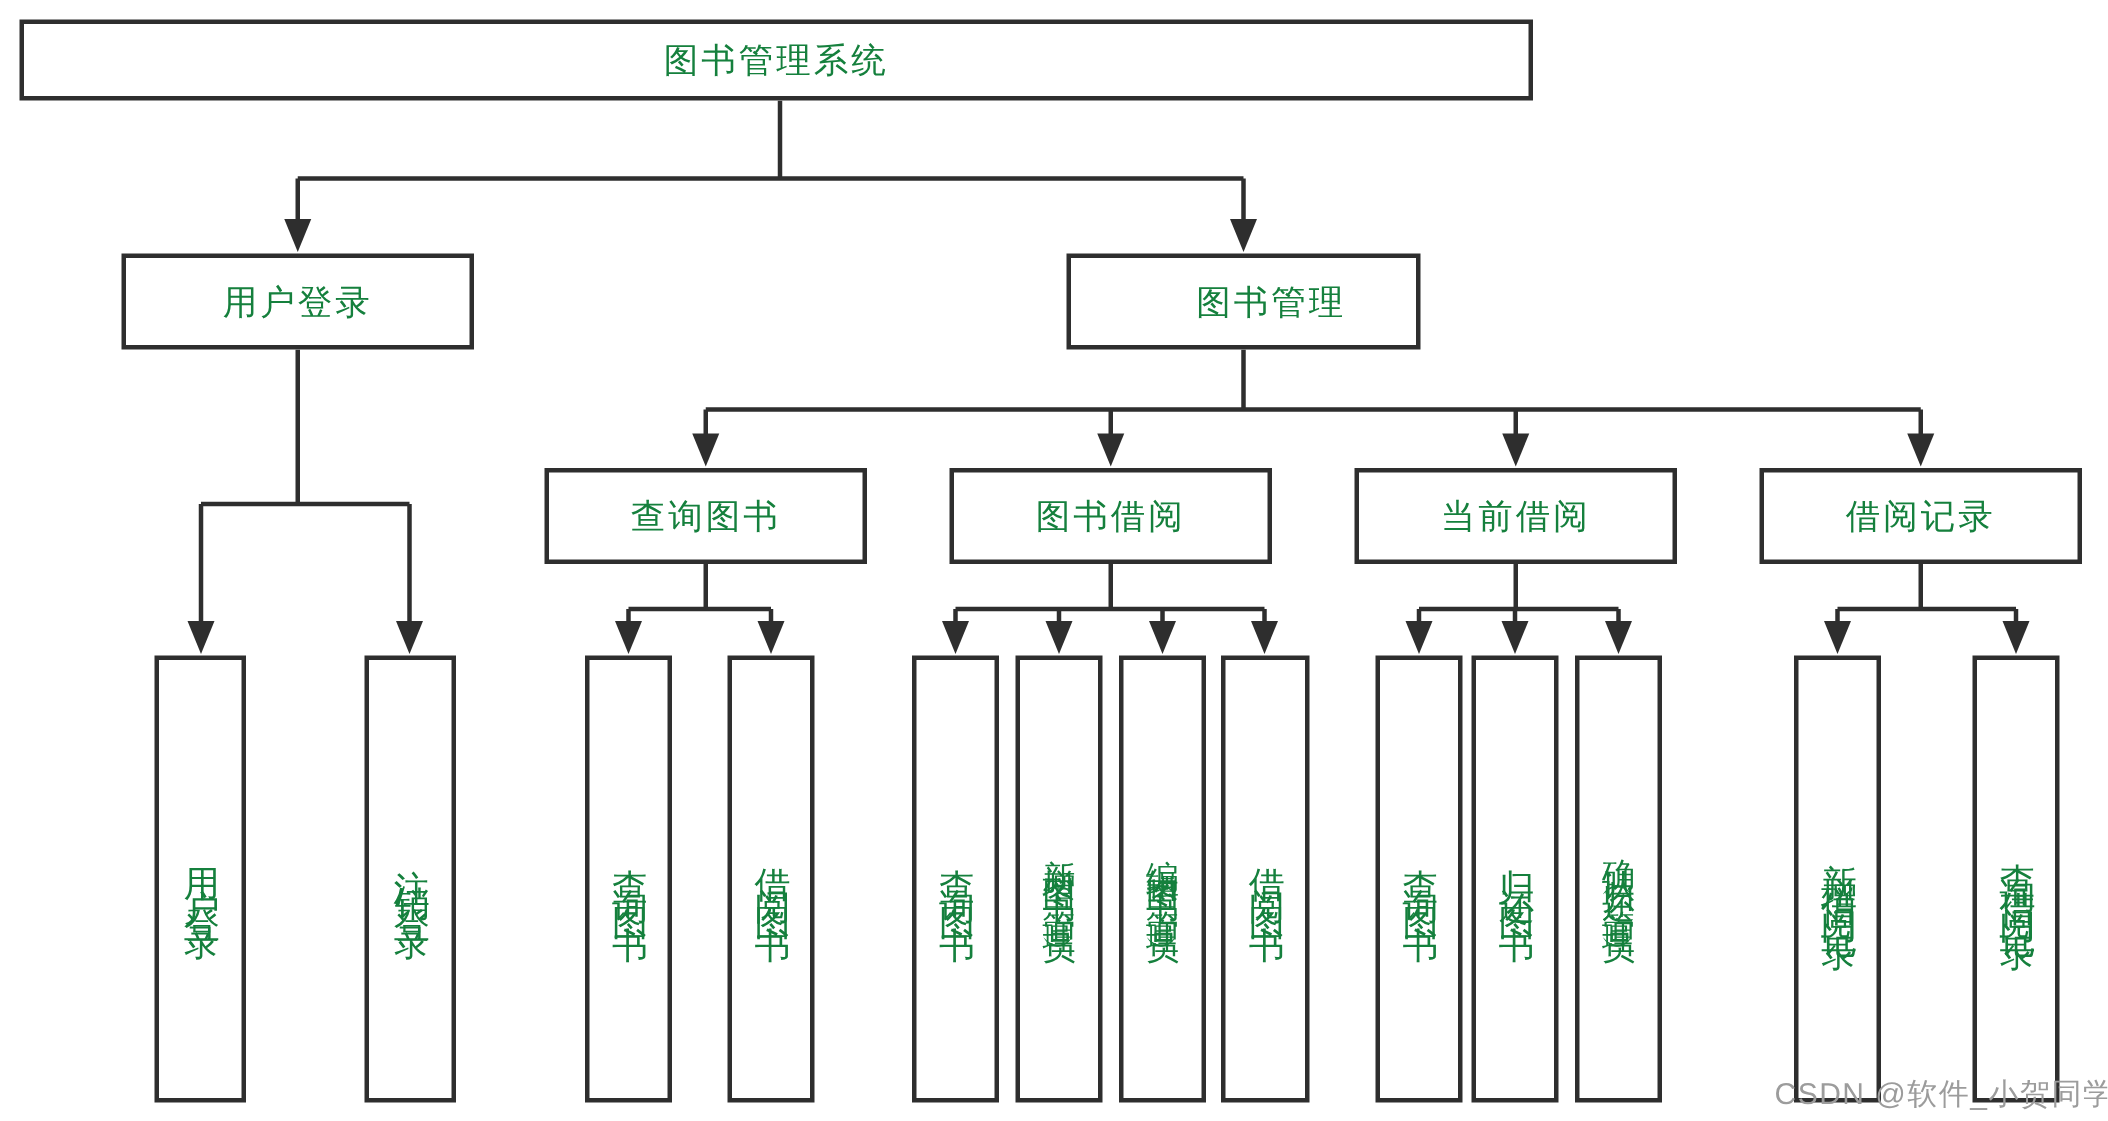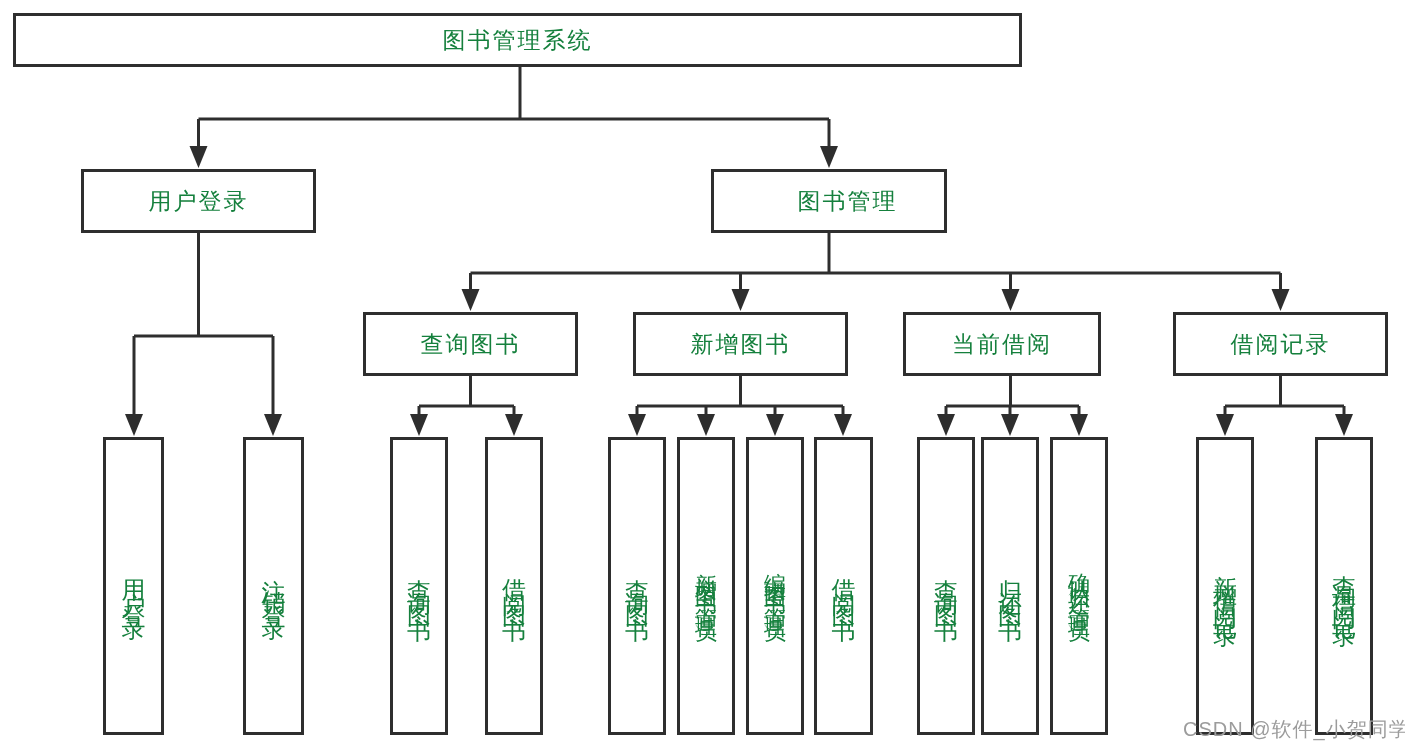--- a/index.html
+++ b/index.html
@@ -142,22 +142,22 @@
       <polygon points="1335,414 1353,414 1344,436"></polygon>
     </g>
   </svg>
 
   <div class="box hbox" style="left:13px; top:13px; width:1009px; height:54px;">图书管理系统</div>
 
   <div class="box hbox" style="left:81px; top:169px; width:235px; height:64px;">用户登录</div>
   <div class="box hbox" style="left:711px; top:169px; width:236px; height:64px;padding-left:37px;">图书管理</div>
 
   <div class="box hbox" style="left:363px; top:312px; width:215px; height:64px;">查询图书</div>
-  <div class="box hbox" style="left:633px; top:312px; width:215px; height:64px;">新增图书</div>
-  <div class="box hbox" style="left:903px; top:312px; width:198px; height:64px;font-family:Liberation Mono, monospace;">当前借阅</div>
+  <div class="box hbox" style="left:633px; top:312px; width:215px; height:64px;">图书借阅</div>
+  <div class="box hbox" style="left:903px; top:312px; width:215px; height:64px;font-family:Liberation Mono, monospace;">当前借阅</div>
   <div class="box hbox" style="left:1173px; top:312px; width:215px; height:64px;">借阅记录</div>
 
   <div class="box vbox sp-loose" style="left:103px; top:437px; width:61px; height:298px;">用户登录</div>
   <div class="box vbox sp-loose" style="left:243px; top:437px; width:61px; height:298px;">注销登录</div>
 
   <div class="box vbox sp-loose" style="left:390px; top:437px; width:58px; height:298px;">查询图书</div>
   <div class="box vbox sp-loose" style="left:485px; top:437px; width:58px; height:298px;">借阅图书</div>
 
   <div class="box vbox sp-loose" style="left:608px; top:437px; width:58px; height:298px;">查询图书</div>
   <div class="box vbox sp-tight" style="left:677px; top:437px; width:58px; height:298px;">新增图书（管理员）</div>

